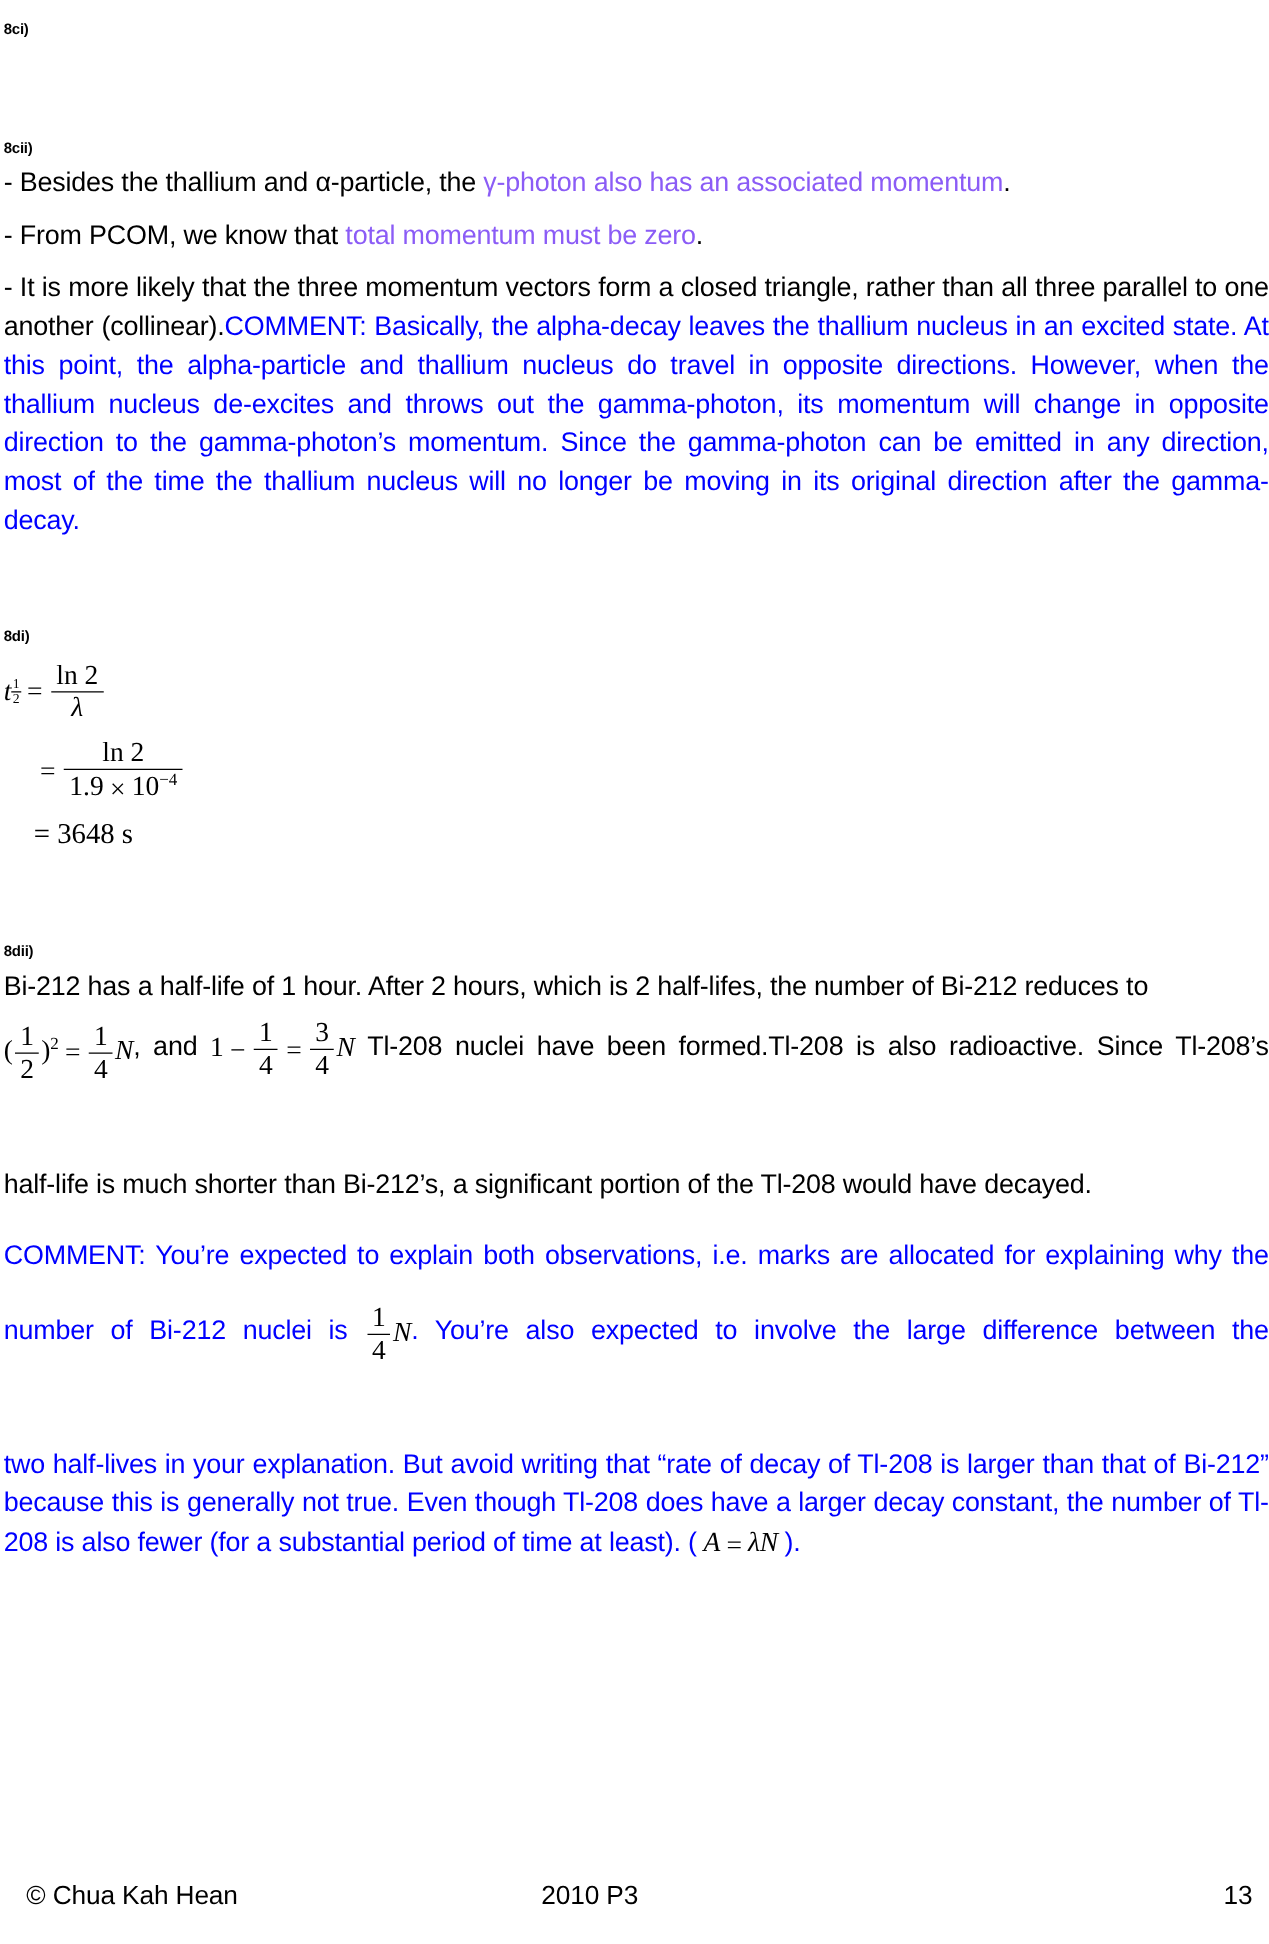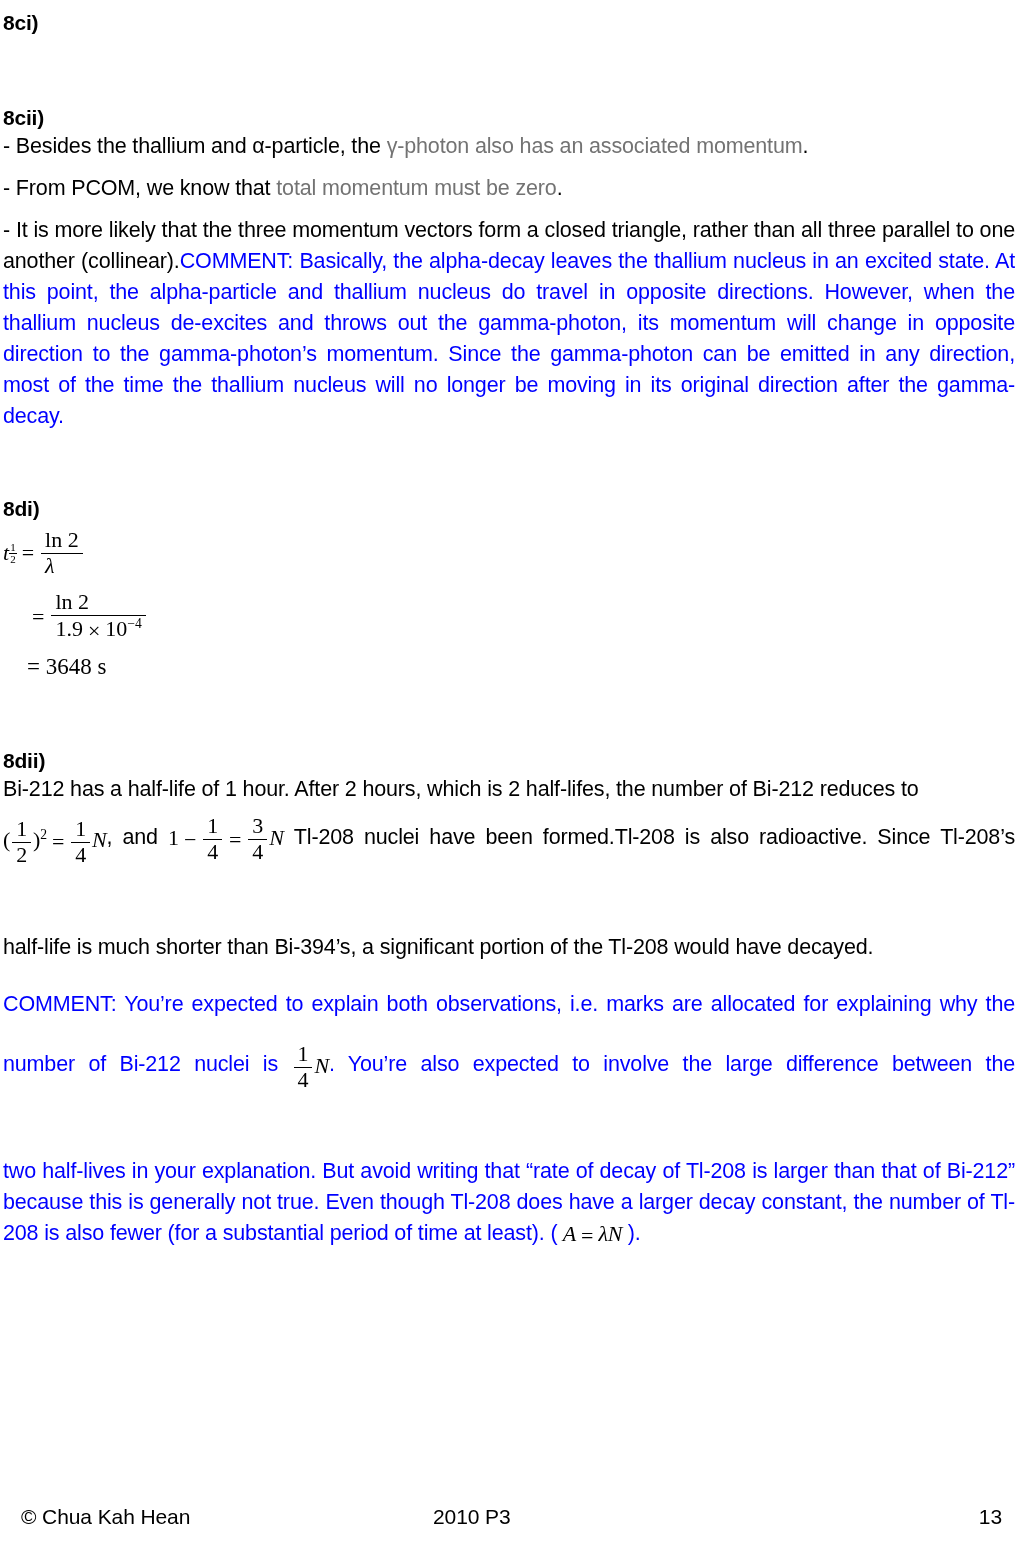--- a/index.html
+++ b/index.html
@@ -22,56 +22,57 @@
     height: 1555px;
   }
   .content {
     position: absolute;
     left: 3px;
     top: 10px;
     width: 1012px;
   }
   .heading {
     font-weight: bold;
-    font-size: 21px;
+    font-size: 12px;
     line-height: 26px;
     margin: 0;
     padding: 0;
     letter-spacing: -0.2px;
   }
   .para {
     font-size: 21.5px;
     line-height: 31px;
     margin: 0;
     padding: 0;
     text-align: justify;
     text-justify: inter-word;
     letter-spacing: -0.15px;
   }
   .para.nojust { text-align: left; }
   .blue { color: #0000ff; }
-  .red  { color: #737373; }
+  .red  { color: #8b5cf6; }
 
   .gap-sm { height: 11px; }
   .gap-lg { height: 58px; }
   .gap-xl { height: 64px; }
 
   
   .math {
     font-family: "Liberation Serif", serif;
     color: #000;
   }
   .mi { font-style: italic; }
   .eqblock {
     position: relative;
     font-size: 22px;
   }
   .frac {
     display: inline-block;
     vertical-align: middle;
+    text-align: center;
     line-height: 1.04;
     margin: 0 2px;
   }
   .frac .num {
     display: block;
     padding: 0 4px 1px 4px;
     border-bottom: 1.4px solid #000;
   }
   .frac .den {
     display: block;
@@ -194,21 +195,21 @@
 
     <div class="gap-xl"></div>
 
     <div>
       <p class="heading">8dii)</p>
 
       <p class="para">Bi-212 has a half-life of 1 hour. After 2 hours, which is 2 half-lifes, the number of Bi-212 reduces to</p>
 
       <div class="line-math"><span class="imath"><span>(</span><span class="frac"><span class="num">1</span><span class="den">2</span></span><span>)</span><span class="sup">2</span><span class="op">=</span><span class="frac"><span class="num">1</span><span class="den">4</span></span><span class="mi">N</span></span><span class="para-inline">, and</span>&nbsp;<span class="imath"><span>1</span><span class="op">−</span><span class="frac"><span class="num">1</span><span class="den">4</span></span><span class="op">=</span><span class="frac"><span class="num">3</span><span class="den">4</span></span><span class="mi">N</span></span>&nbsp;<span>Tl-208 nuclei have been formed.Tl-208 is also radioactive. Since Tl-208’s</span></div>
 
-      <p class="para nojust">half-life is much shorter than Bi-394’s, a significant portion of the Tl-208 would have decayed.</p>
+      <p class="para nojust">half-life is much shorter than Bi-212’s, a significant portion of the Tl-208 would have decayed.</p>
 
       <div class="gap-sm"></div>
 
       <div class="line-math blue"><span>COMMENT: You’re expected to explain both observations, i.e. marks are allocated for explaining why the number of Bi-212 nuclei is</span>&nbsp;<span class="imath"><span class="frac"><span class="num">1</span><span class="den">4</span></span><span class="mi">N</span></span><span>. You’re also expected to involve the large difference between the</span></div>
 
       <p class="para blue"><span>two half-lives in your explanation. But avoid writing that “rate of decay of Tl-208 is larger than that of Bi-212” because this is generally not true. Even though Tl-208 does have a larger decay constant, the number of Tl-208 is also fewer (for a substantial period of time at least). (</span><span class="imath">&nbsp;<span class="mi">A</span><span class="op">=</span><span class="mi">λ</span><span class="mi">N</span>&nbsp;</span><span>).</span></p>
     </div>
 
   </div>
 

